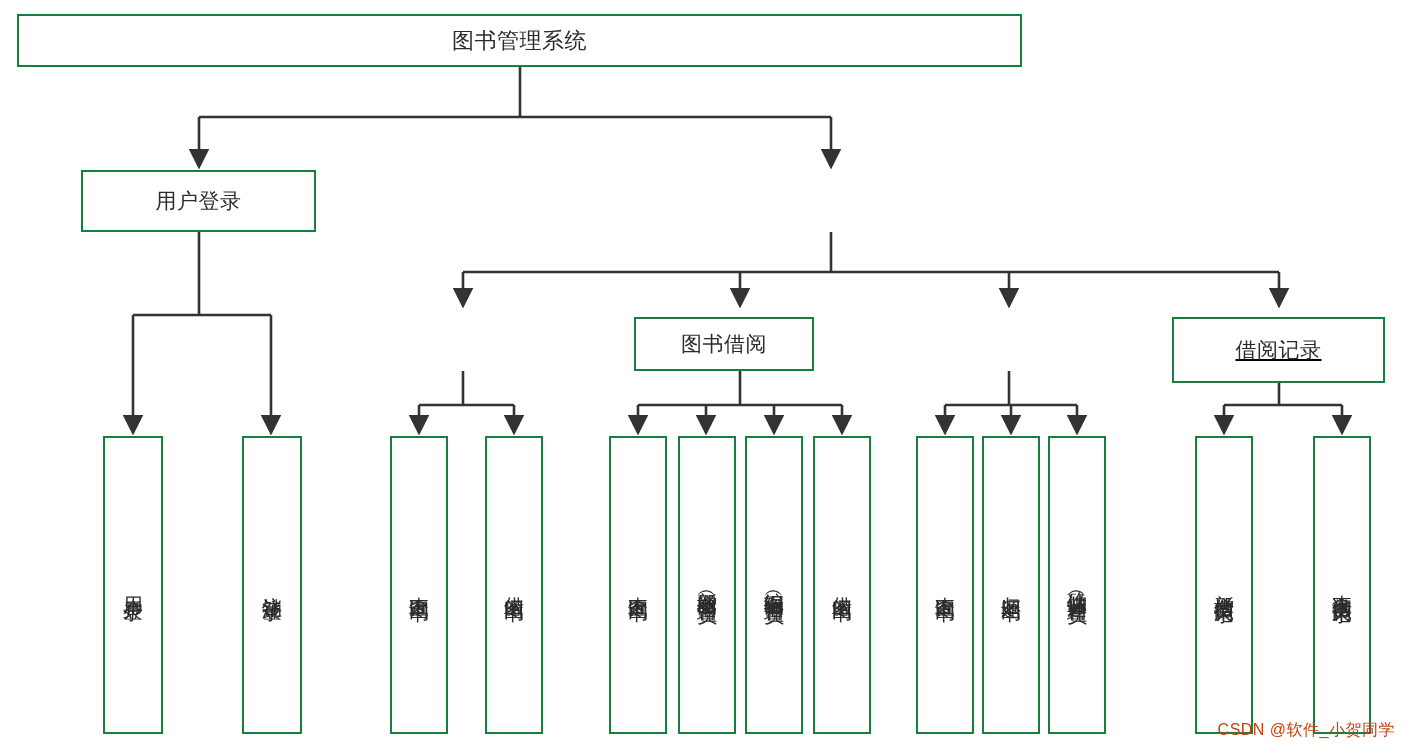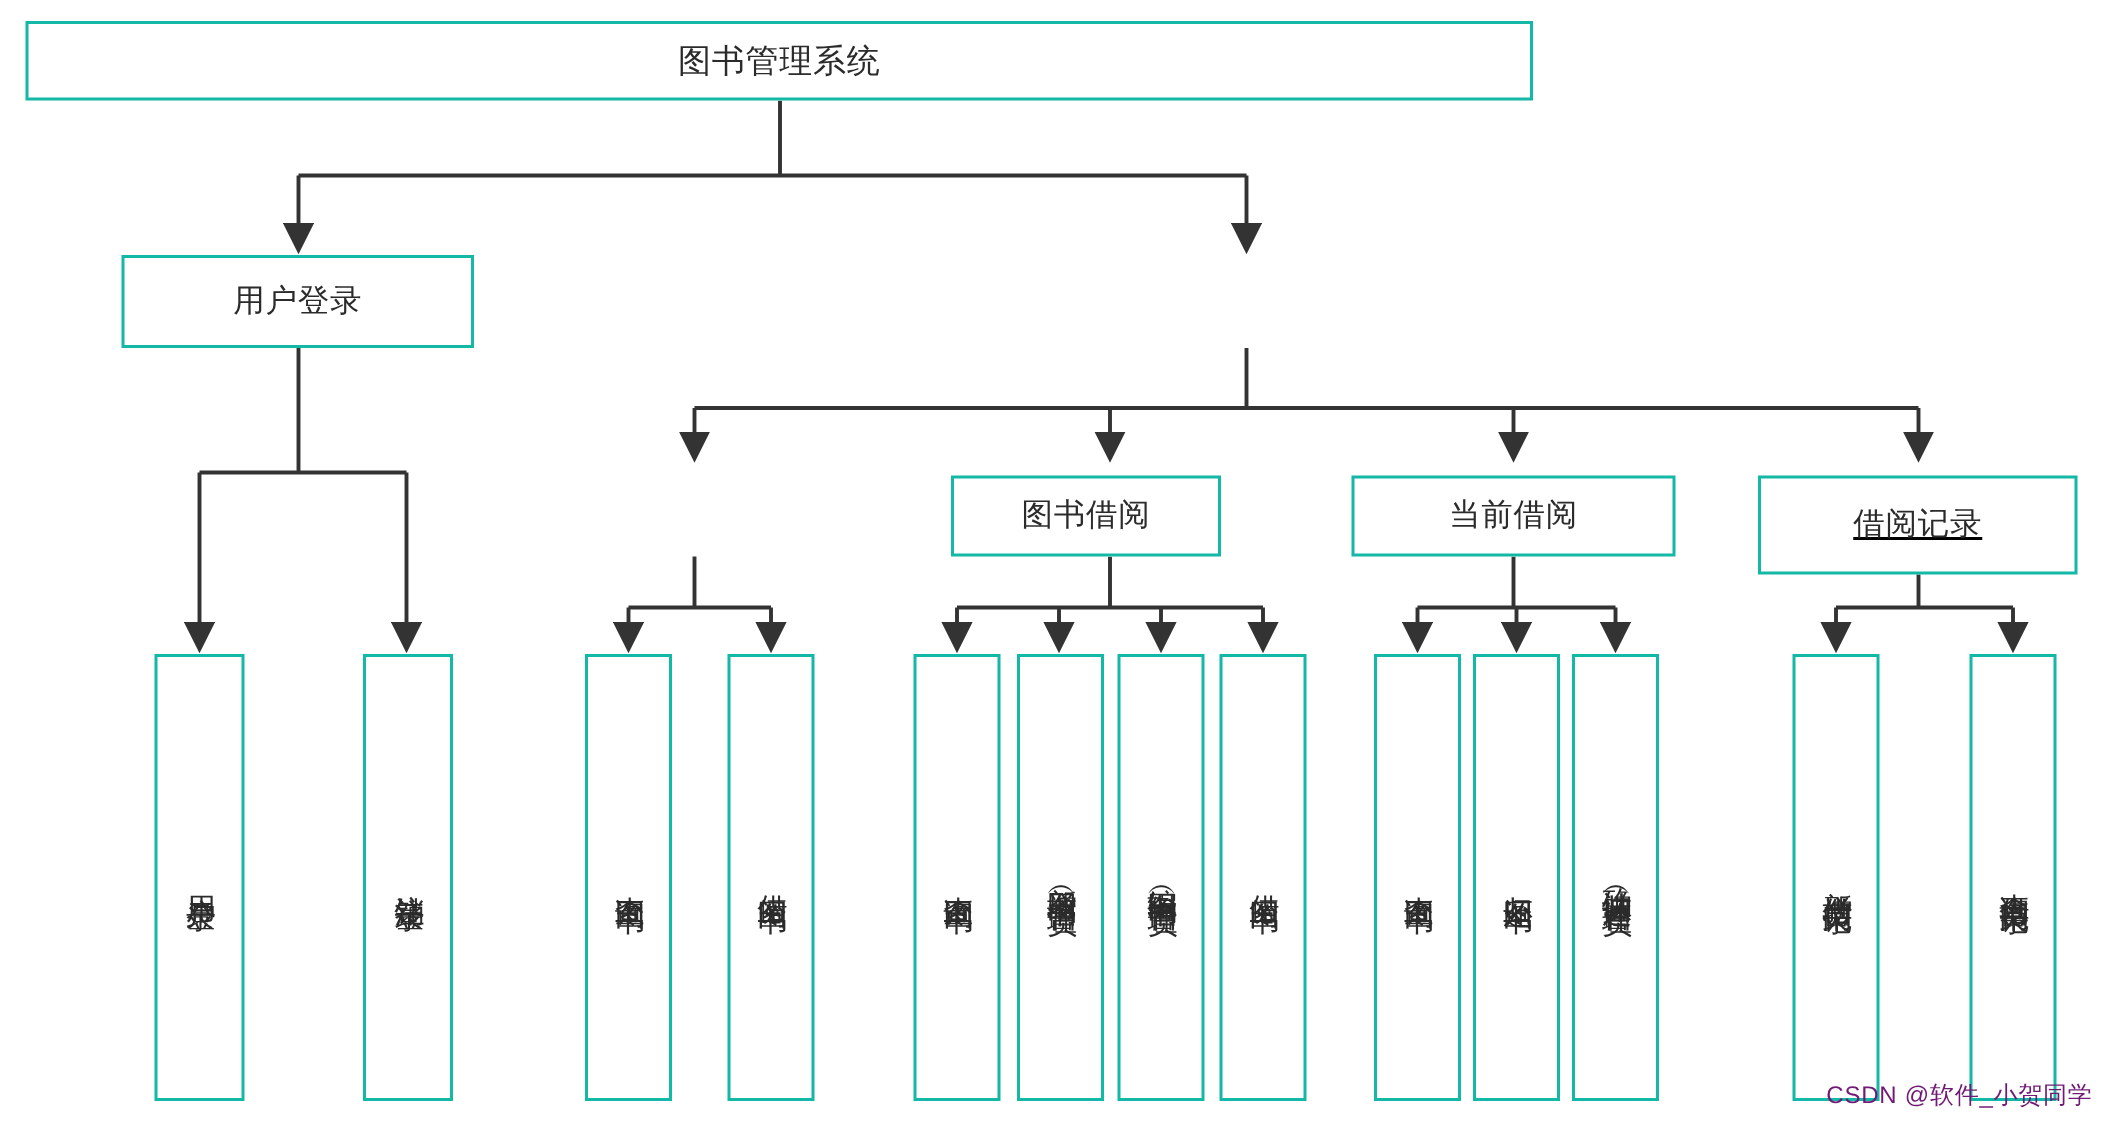--- a/index.html
+++ b/index.html
@@ -25,21 +25,21 @@
     position: absolute;
     left: 0;
     top: 0;
     width: 1405px;
     height: 747px;
     pointer-events: none;
   }
   .node {
     position: absolute;
     box-sizing: border-box;
-    border: 2px solid #14b8a6;
+    border: 2px solid #15803d;
     background: #ffffff;
     display: flex;
     align-items: center;
     justify-content: center;
     overflow: hidden;
   }
   .node-label {
     color: #2b2b2b;
     font-size: 21px;
     line-height: 1.18;
@@ -56,21 +56,21 @@
     white-space: nowrap;
   }
   .node.root .node-label {
     font-size: 22px;
   }
   #watermark {
     position: absolute;
     right: 10px;
     bottom: 6px;
     font-size: 16px;
-    color: #701a75;
+    color: #c2410c;
     letter-spacing: 0.5px;
     white-space: nowrap;
     user-select: none;
   }
 </style>
 </head>
 <body>
 
 <div id="diagram-root">
 
@@ -128,23 +128,20 @@
     <span class="node-label">图书管理系统</span>
   </div>
 
   <div class="node" style="left:81px; top:170px; width:235px; height:62px;">
     <span class="node-label">用户登录</span>
   </div>
 
   <div class="node" style="left:634px; top:317px; width:180px; height:54px;">
     <span class="node-label">图书借阅</span>
   </div>
-  <div class="node" style="left:901px; top:317px; width:216px; height:54px;">
-    <span class="node-label">当前借阅</span>
-  </div>
   <div class="node" style="left:1172px; top:317px; width:213px; height:66px;text-decoration:underline;">
     <span class="node-label">借阅记录</span>
   </div>
 
   <div class="node vertical" style="left:103px; top:436px; width:60px; height:298px;">
     <span class="node-label">用户登录</span>
   </div>
   <div class="node vertical" style="left:242px; top:436px; width:60px; height:298px;">
     <span class="node-label">注销登录</span>
   </div>

